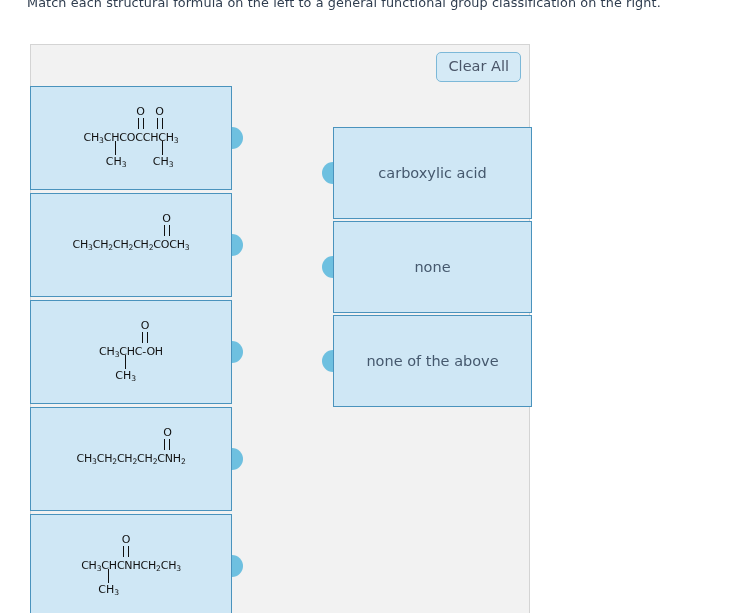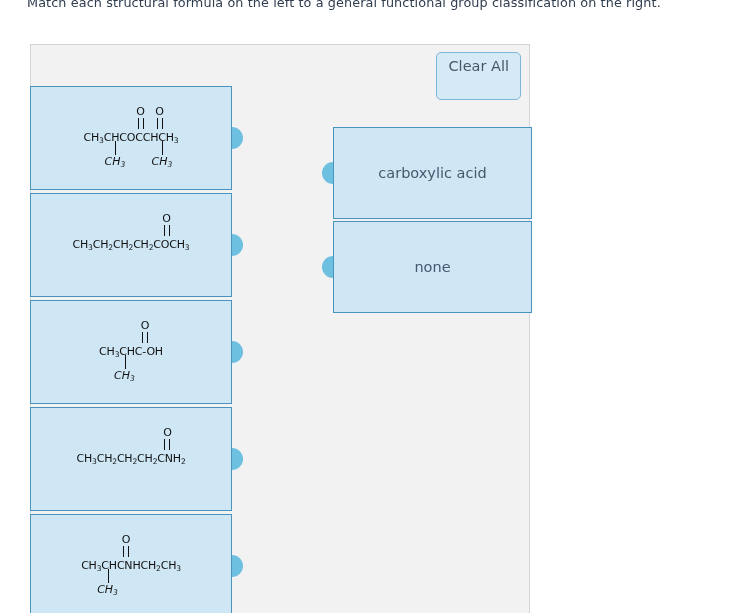--- a/index.html
+++ b/index.html
@@ -40,21 +40,21 @@
     border: 1px solid #d4d4d4;
     border-bottom: none;
     box-sizing: border-box;
   }
 
   
   .clear-all {
     position: absolute;
     right: 8px;
     top: 7px;
-    padding: 5px 11px 24px 11px;
+    padding: 5px 11px 6px 11px;
     font-family: "DejaVu Sans", sans-serif;
     font-size: 14.5px;
     line-height: 17px;
     color: #4a5568;
     background: #d5eaf6;
     border: 1px solid #7cb8d8;
     border-radius: 5px;
     cursor: pointer;
   }
 
@@ -155,24 +155,23 @@
     width: 6px;
     height: 11px;
     margin: 1px auto 0 auto;
     border-left: 1px solid #101010;
     border-right: 1px solid #101010;
     box-sizing: border-box;
   }
   
   .branch {
     position: absolute;
-    text-align: left;
+    text-align: right;
     width: 22px;
     z-index: 1;
-    font-style: italic;
   }
   .branch .vbond {
     display: block;
     width: 1px;
     height: 14px;
     margin: 0 auto 1px auto;
     background: #101010;
   }
   .branch .grp {
     display: block;
@@ -275,16 +274,20 @@
       <span>carboxylic acid</span>
     </div>
 
     <div class="card target-card">
       <span class="nub nub-left"></span>
       <span>none</span>
     </div>
 
 
 
+    <div class="card target-card">
+      <span class="nub nub-left"></span>
+      <span>none of the above</span>
+    </div>
 
   </div>
 
 </div>
 
 </body></html>

